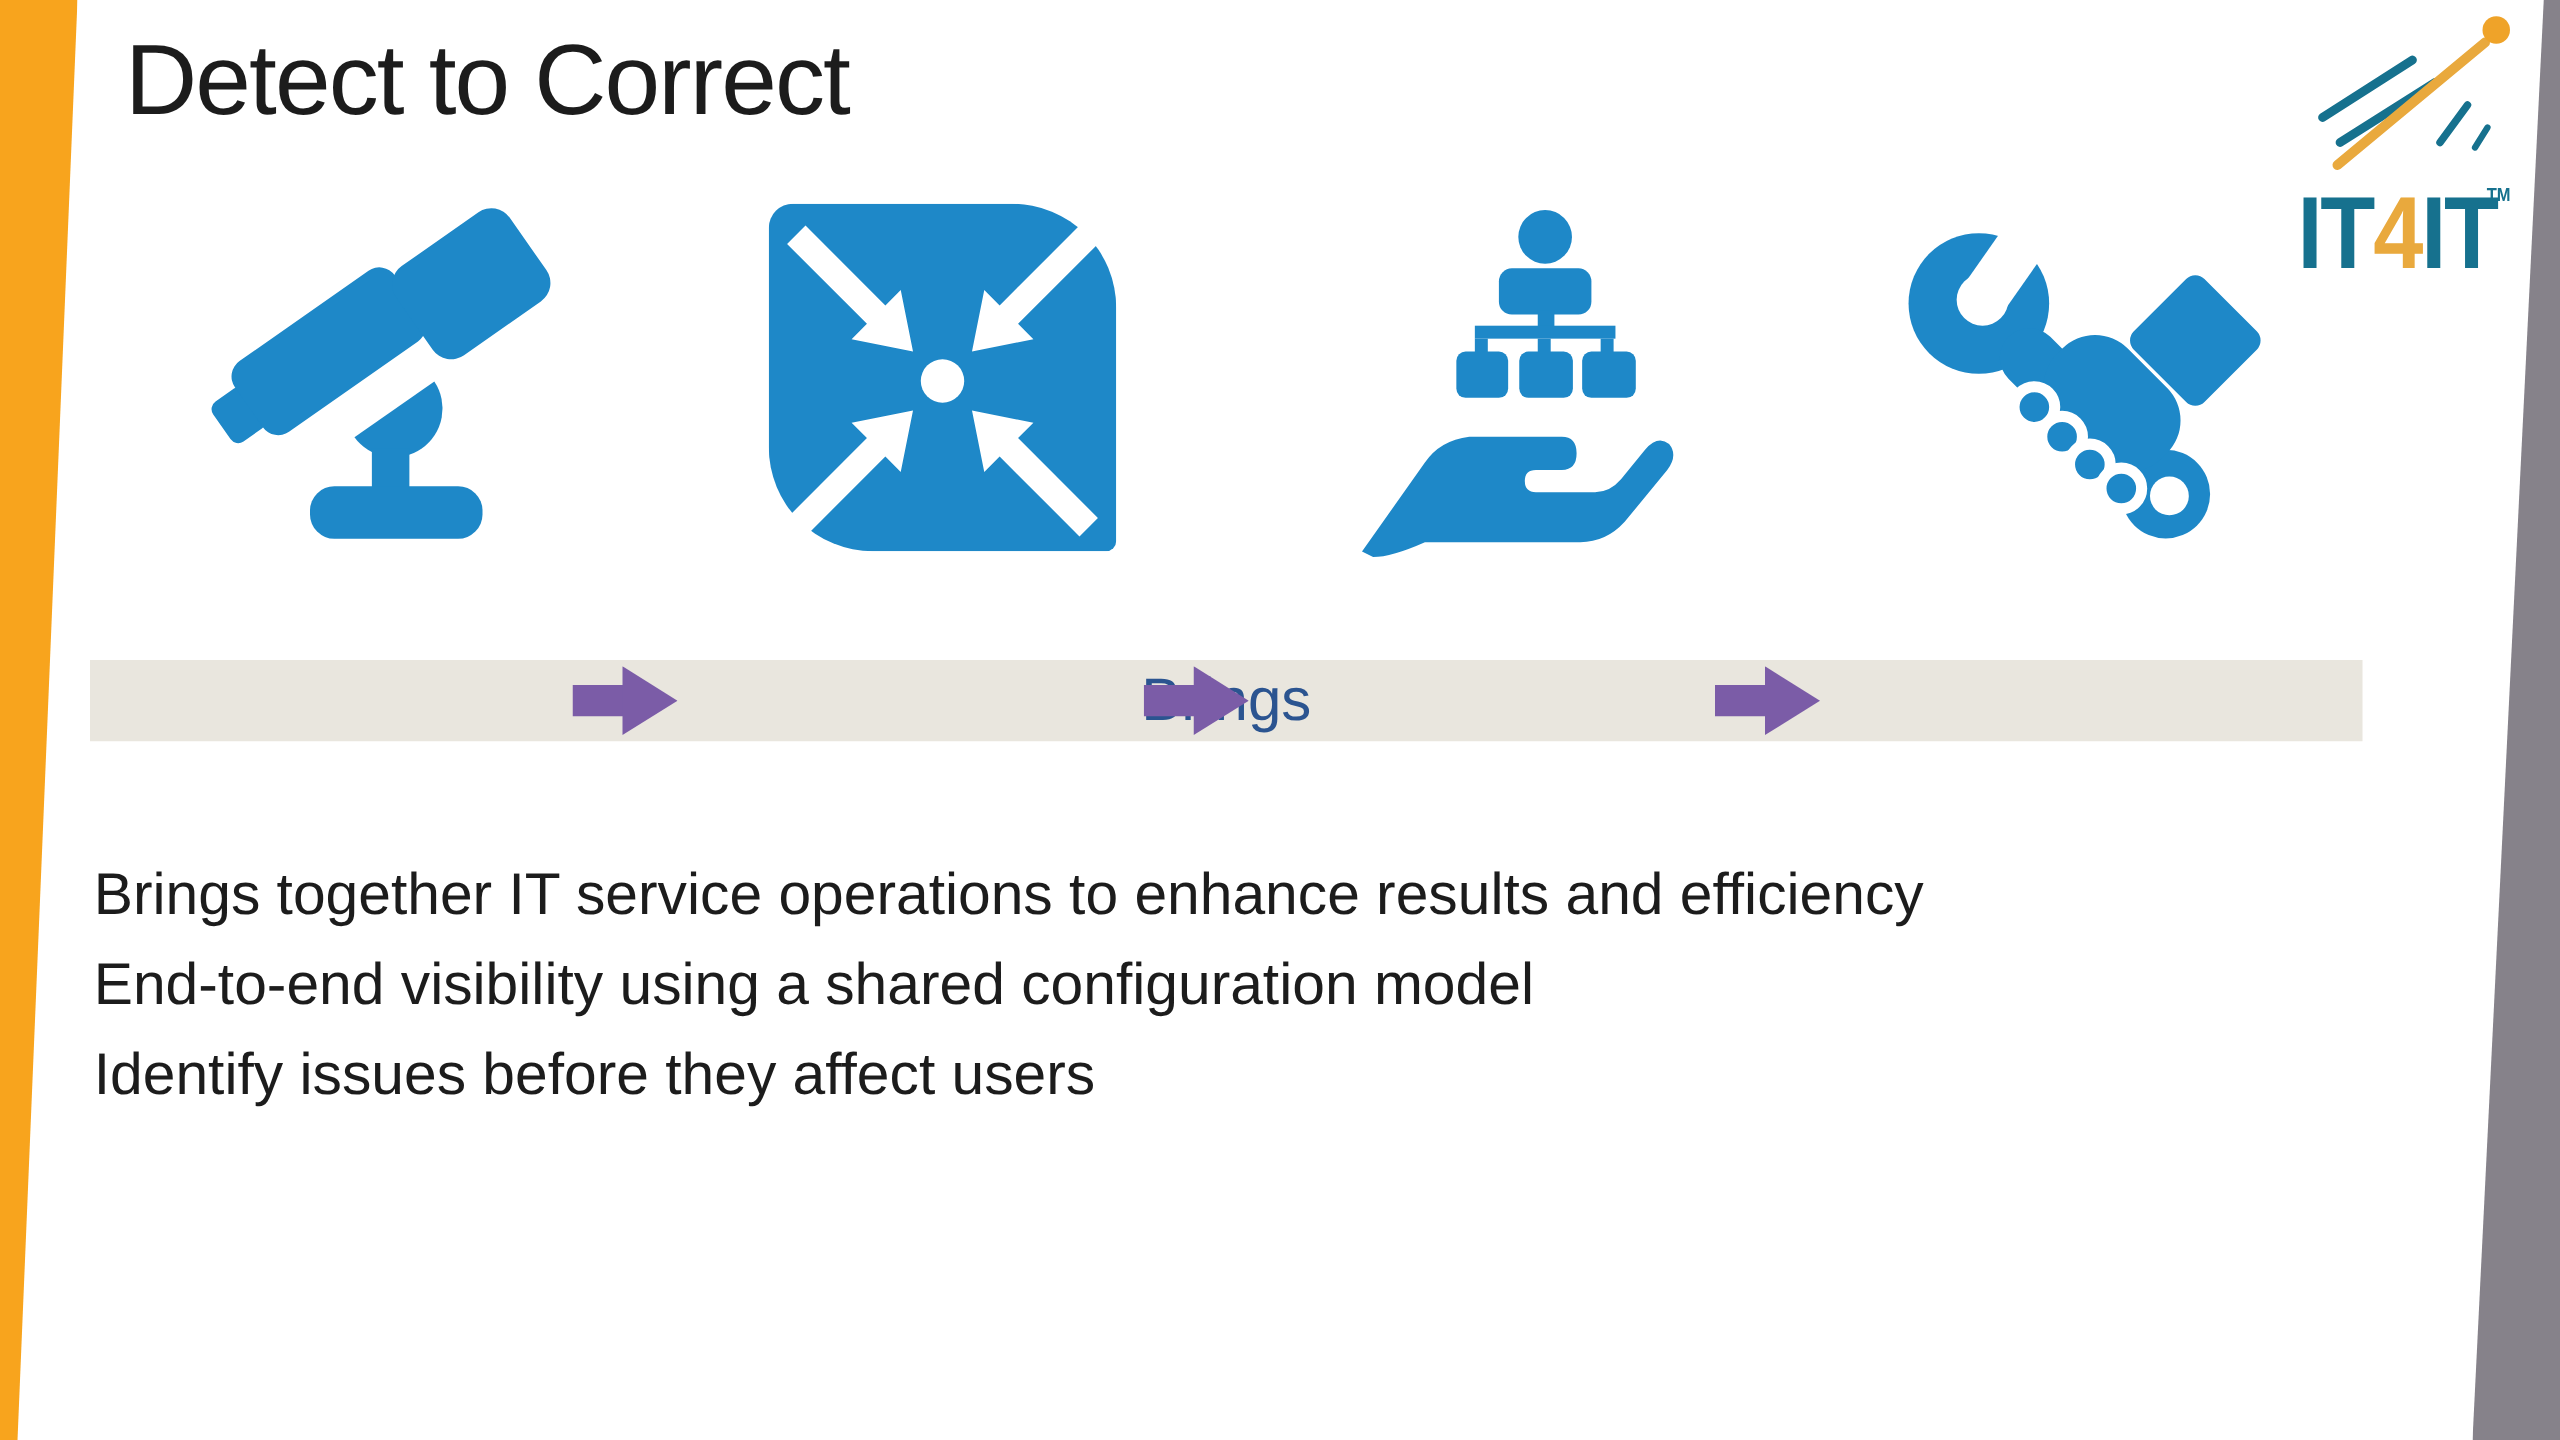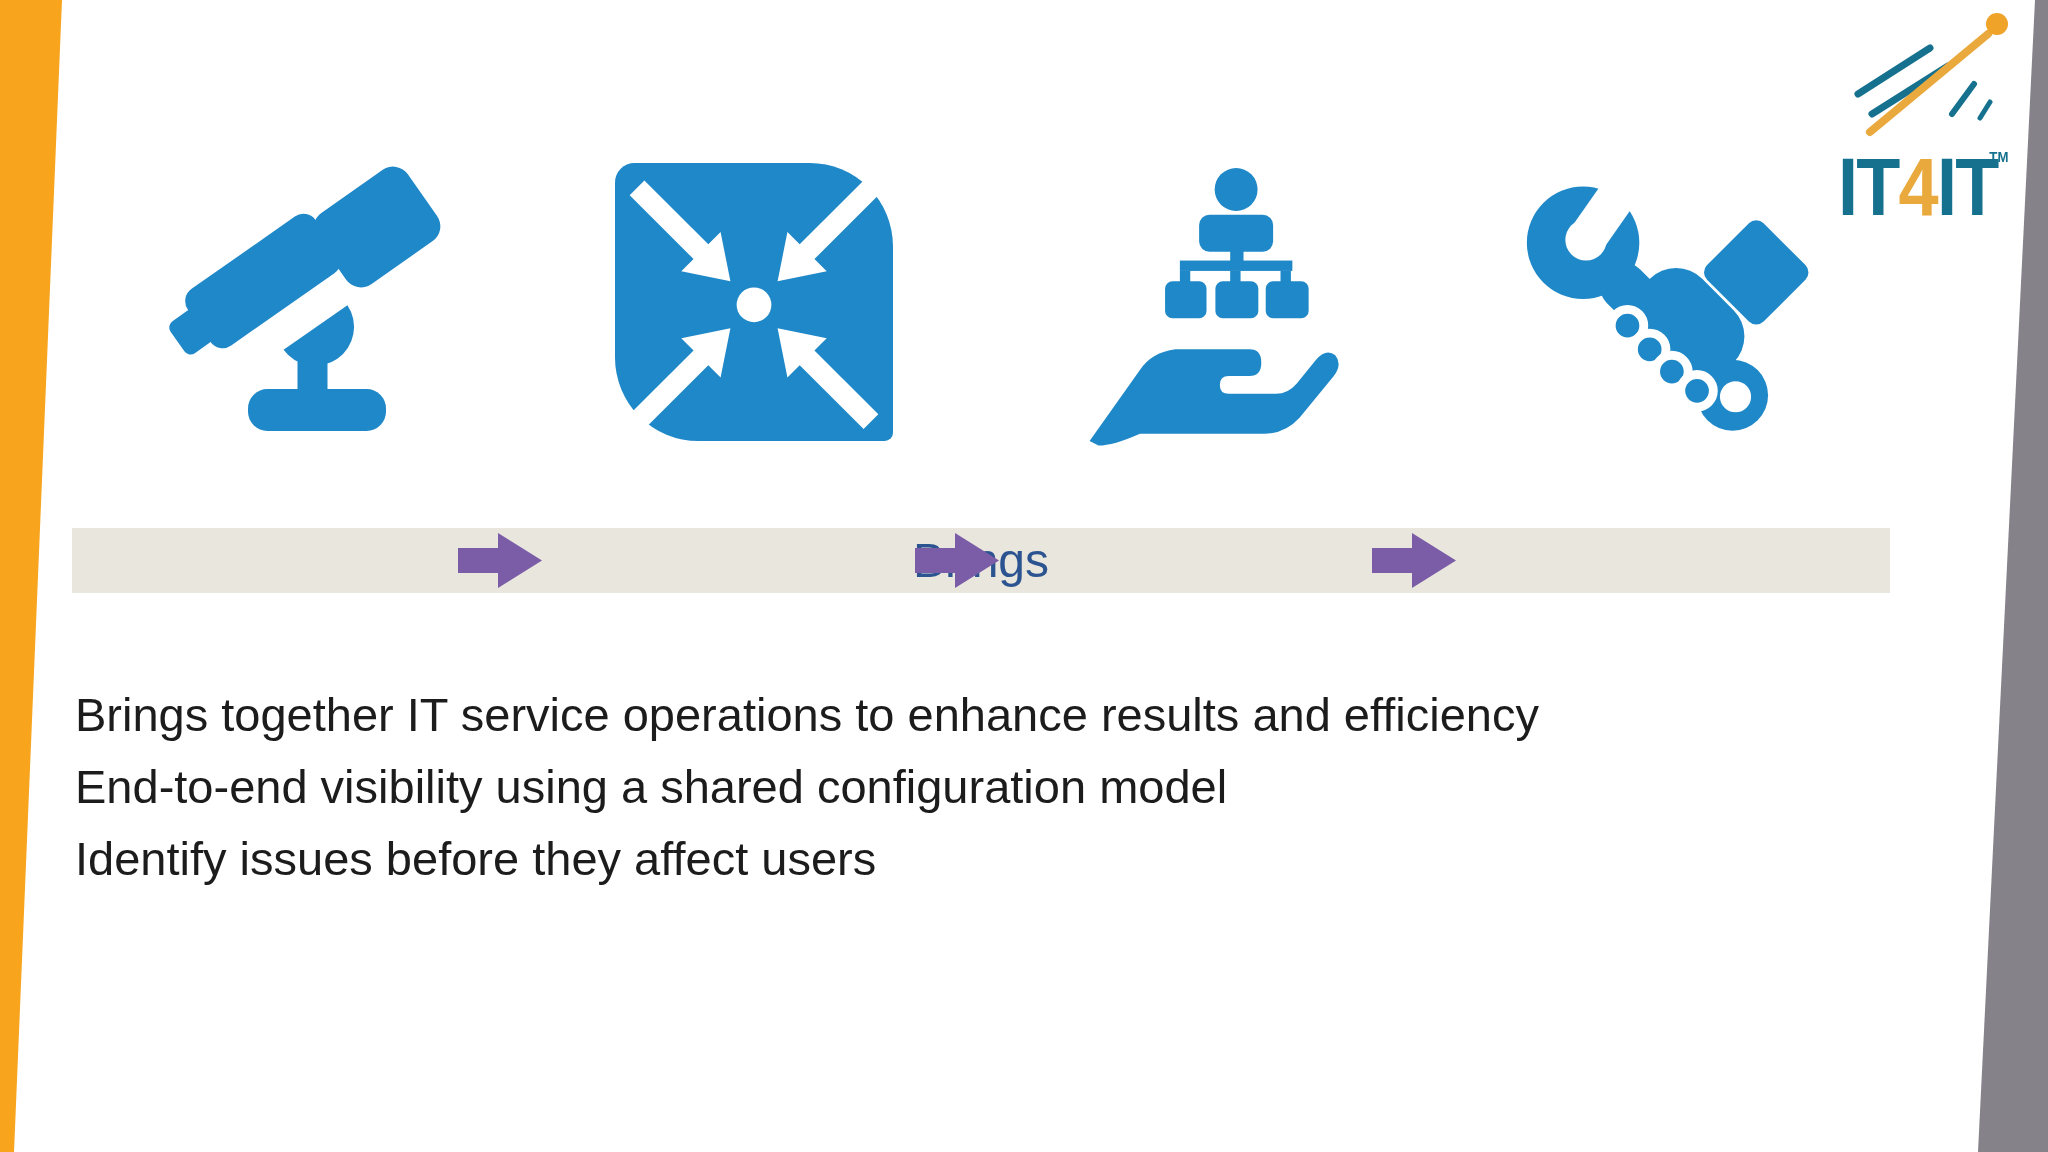--- a/index.html
+++ b/index.html
@@ -152,20 +152,21 @@
   }
 </style>
 </head>
 <body>
 
 <div class="slide">
 
   <div class="left-accent"></div>
   <div class="right-accent"></div>
 
+  <div class="page-title">Detect to Correct</div>
 
   <div class="logo">
     <svg class="logo-streaks" width="212" height="136" viewBox="0 0 212 136">
       <line x1="34" y1="92" x2="106" y2="46" stroke="var(--logo-teal)" stroke-width="7" stroke-linecap="round"></line>
       <line x1="48" y1="112" x2="124" y2="64" stroke="var(--logo-teal)" stroke-width="7" stroke-linecap="round"></line>
       <line x1="46" y1="130" x2="164" y2="32" stroke="var(--logo-gold)" stroke-width="8" stroke-linecap="round"></line>
       <line x1="128" y1="112" x2="150" y2="82" stroke="var(--logo-teal)" stroke-width="6" stroke-linecap="round"></line>
       <line x1="156" y1="116" x2="166" y2="100" stroke="var(--logo-teal)" stroke-width="5" stroke-linecap="round"></line>
       <circle cx="173" cy="22" r="11" fill="var(--logo-dot-orange)"></circle>
     </svg>

